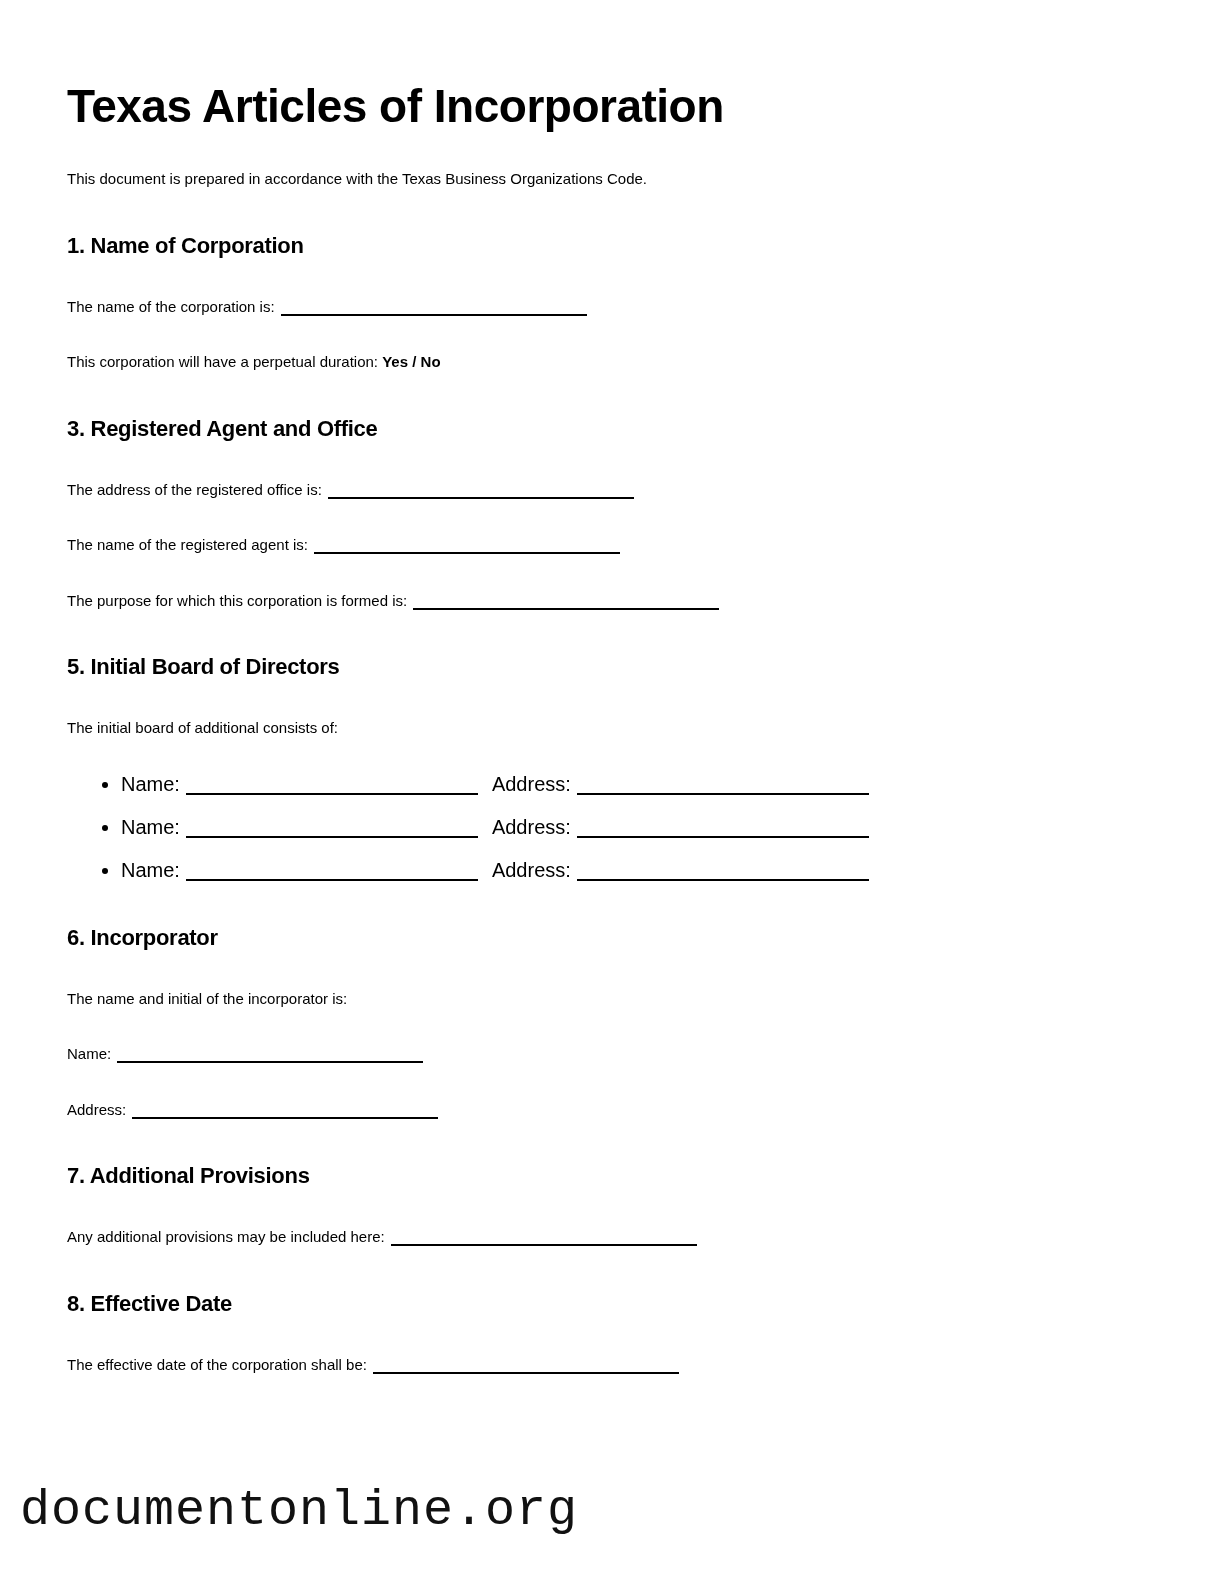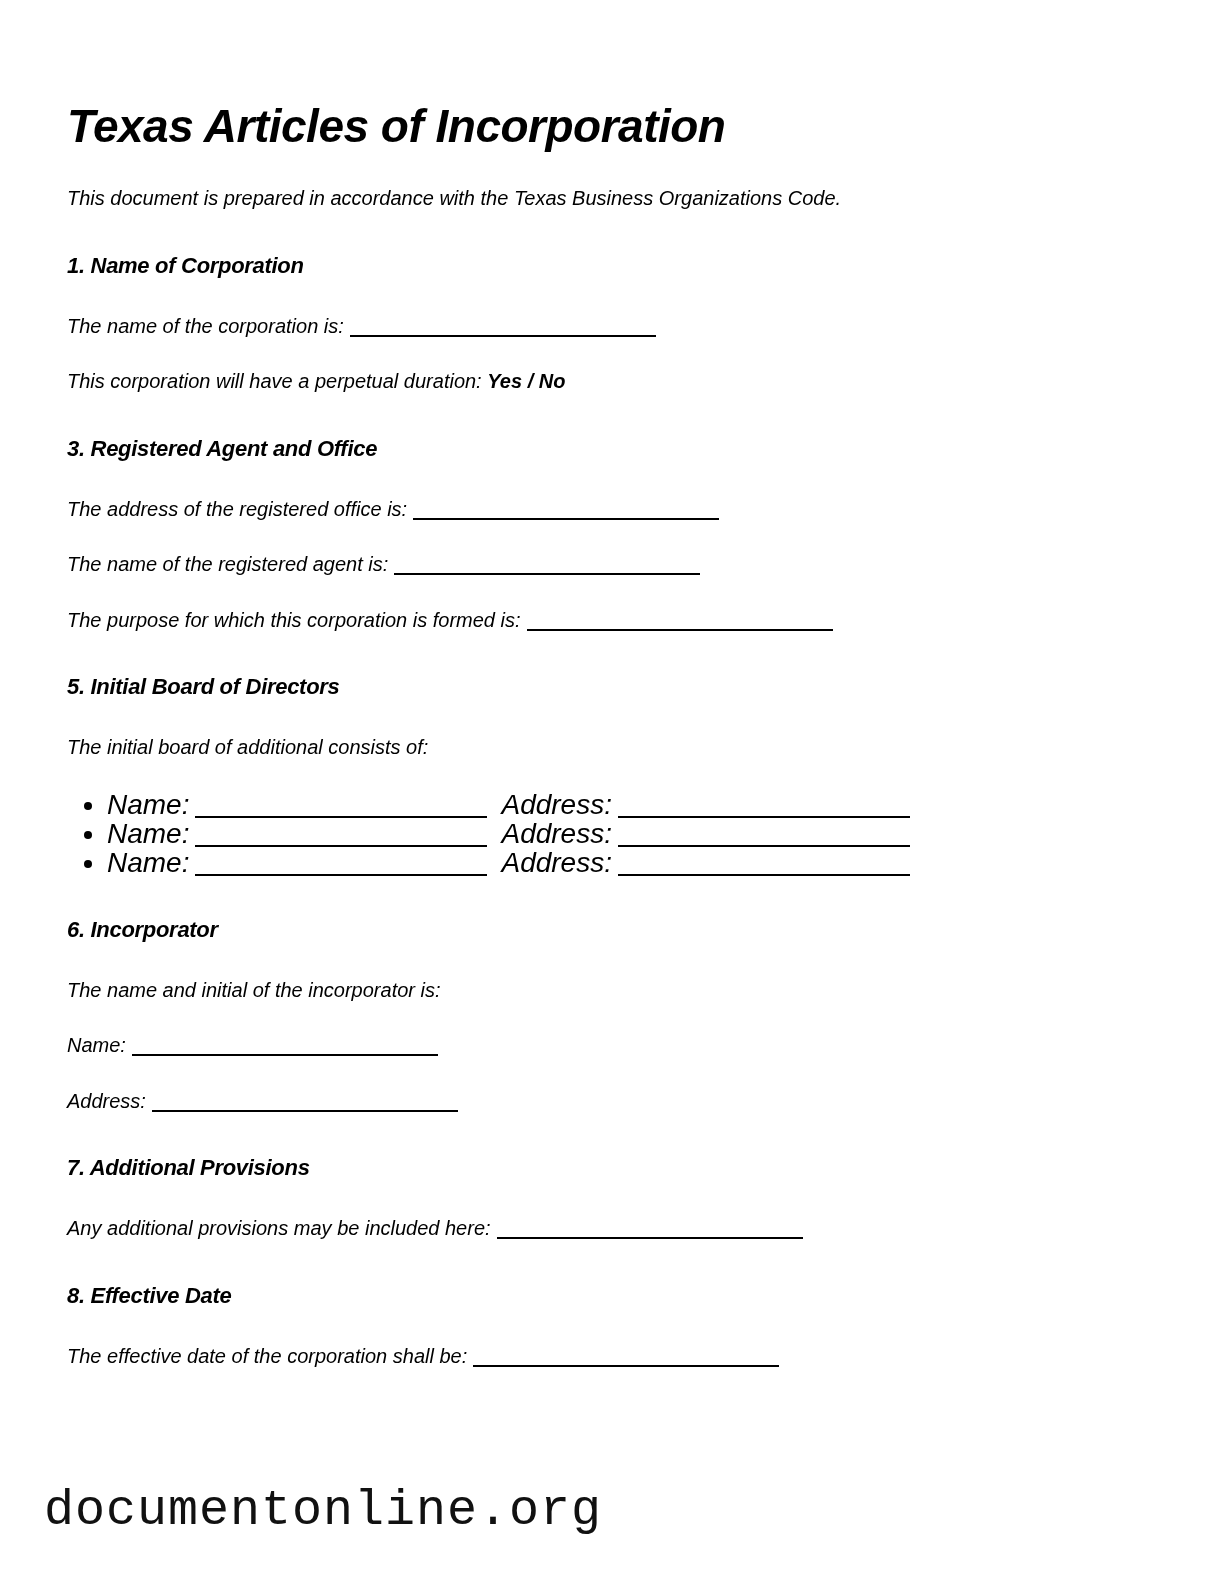--- a/index.html
+++ b/index.html
@@ -6,32 +6,31 @@
   body {
     width: 1232px;
     height: 1595px;
     background: #ffffff;
     color: #000000;
     font-family: "Liberation Sans", sans-serif;
     position: relative;
     overflow: hidden;
   }
   .page {
-    padding: 100px 67px 0 67px;
-    font-style: italic;
+    padding: 80px 67px 0 67px;
   }
   h1 {
     font-size: 46px;
     line-height: 53px;
     font-weight: bold;
     margin: 0 0 32px 0;
     letter-spacing: -0.5px;
   }
   p.sub, p.body {
-    font-size: 20px;
+    font-size: 15px;
     line-height: 27.5px;
     margin: 28px 0;
   }
   p.sub { margin-top: 0; }
   h2 {
     font-size: 22px;
     line-height: 38px;
     font-weight: bold;
     margin: 34px 0 27px 0;
     letter-spacing: -0.3px;
@@ -48,28 +47,28 @@
     width: 292px;
     border-bottom: 2px solid #000;
     transform: translateY(4px);
     margin: 0 14px 0 6px;
   }
   ul.board-list {
     margin: 18px 0 28px 0;
     padding-left: 40px;
   }
   ul.board-list li {
-    font-size: 28px;
+    font-size: 20px;
     line-height: 29px;
-    margin: 0;
+    margin: 14px;
   }
   .choices { font-weight: bold; }
   .watermark {
     position: absolute;
-    left: 44px;
+    left: 20px;
     top: 1482px;
     font-family: "Liberation Mono", monospace;
     font-size: 50px;
     font-weight: normal;
     color: #111111;
     letter-spacing: 1px;
     white-space: nowrap;
   }
 </style>
 </head>

